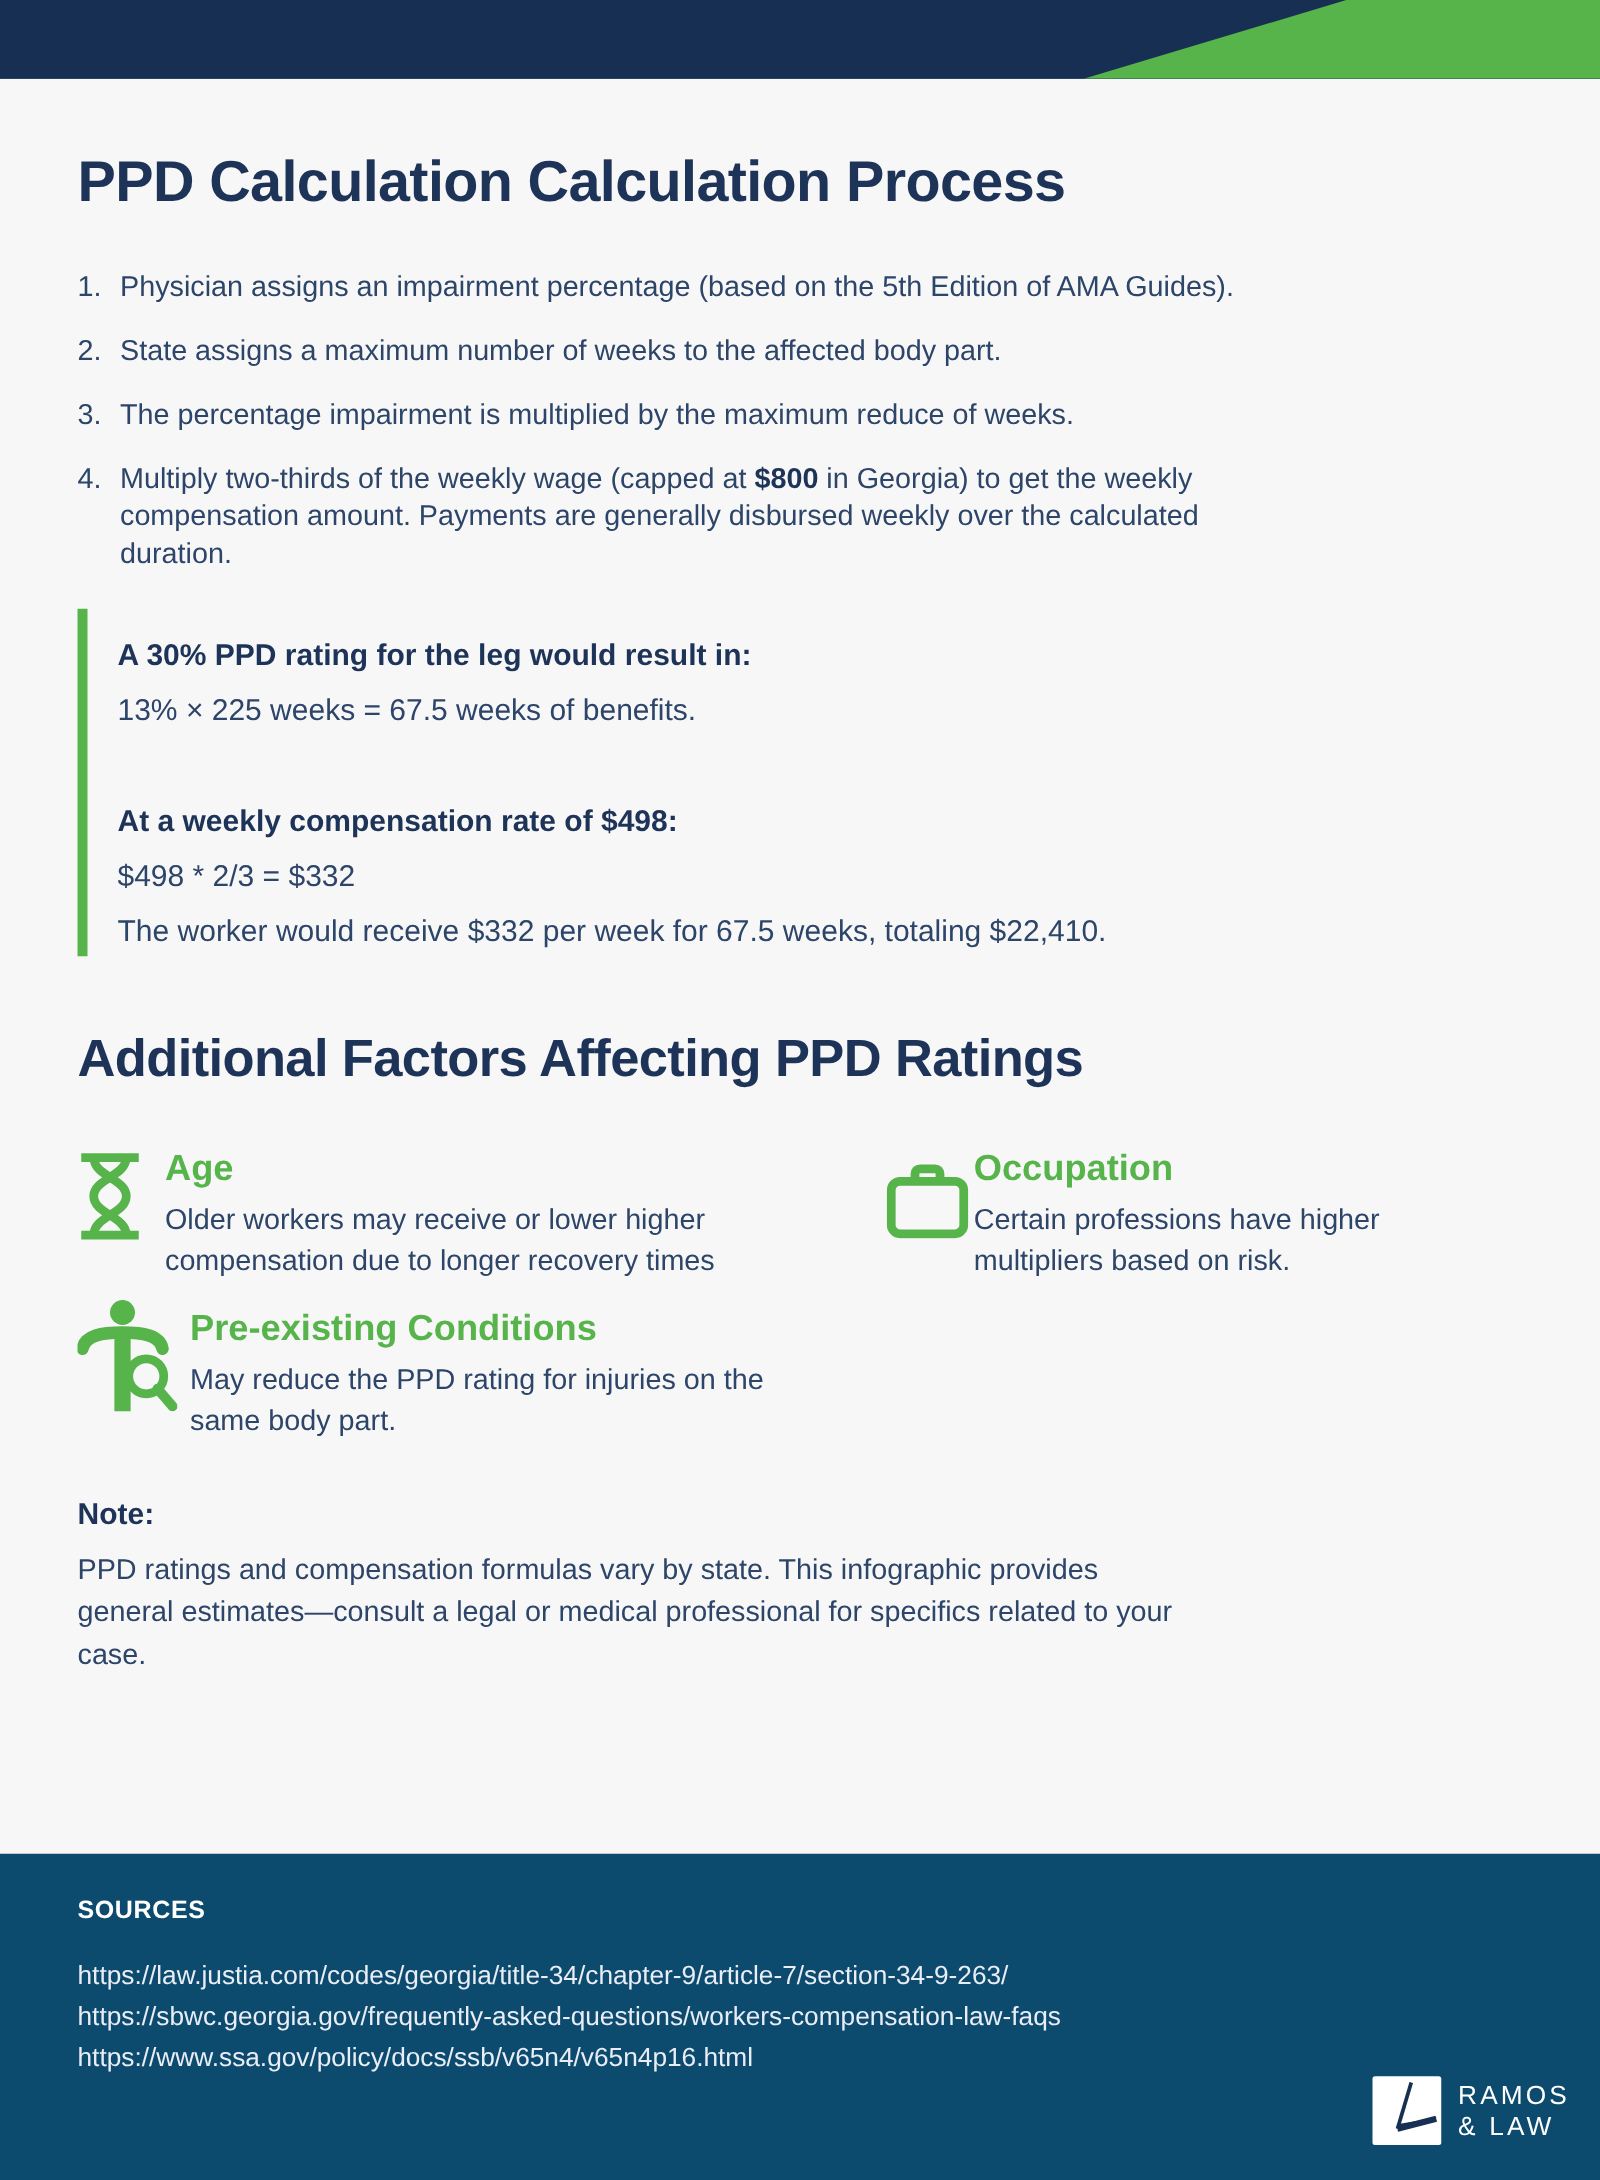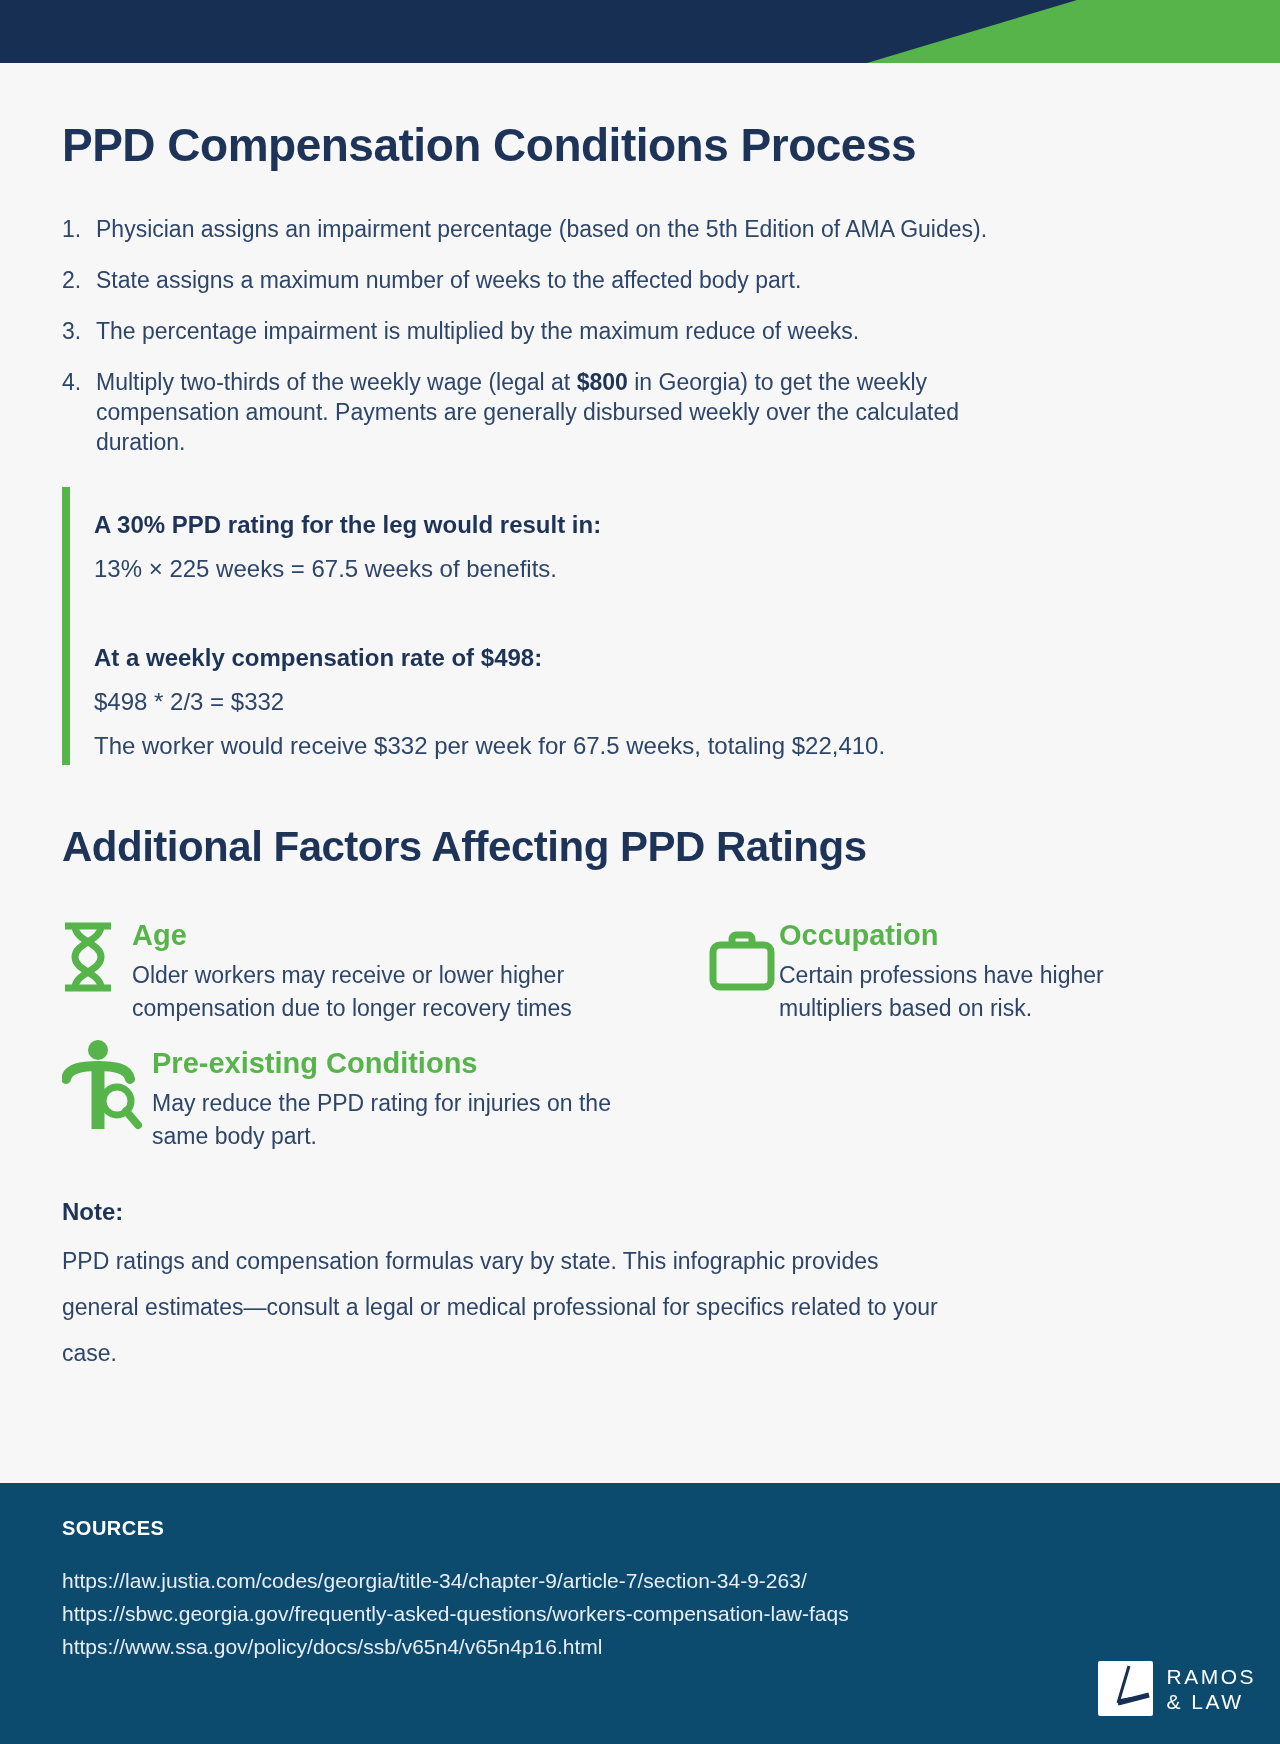--- a/index.html
+++ b/index.html
@@ -42,21 +42,21 @@
   .factor p { margin-top:7px; font-size:23px; line-height:33px; }
   .factor.age p { max-width:440px; }
   .factor.occupation p { max-width:400px; }
   .factor.preexisting { margin-top:22px; }
   .factor.preexisting .icon-box { flex-basis:90px; margin-top:-10px; }
   .factor.preexisting p { max-width:470px; }
 
   
   .note { margin-top:45px; }
   .note h4 { font-size:24px; font-weight:bold; color:#1d3357; }
-  .note p { margin-top:12px; font-size:23px; line-height:46px; max-width:880px; }
+  .note p { margin-top:12px; font-size:23px; line-height:34px; max-width:880px; }
 
   
   footer {
     position:absolute; bottom:0; left:0; width:1280px; height:261px;
     background:#0c4a6e; color:#ffffff; padding:34px 62px;
   }
   footer .sources-label { font-size:20px; font-weight:bold; letter-spacing:0.5px; }
   footer ul { list-style:none; margin-top:24px; }
   footer ul li { font-size:21px; line-height:33px; color:#e9eef6; font-weight:300; }
   .logo { position:absolute; right:24px; bottom:28px; display:flex; align-items:center; }
@@ -70,38 +70,38 @@
 <body>
 
 <div class="top-band">
   <svg viewBox="0 0 1280 63" preserveAspectRatio="none">
     <rect x="0" y="0" width="1280" height="63" fill="#172f52"></rect>
     <polygon points="1077,0 1280,0 1280,63 867,63" fill="#57b44b"></polygon>
   </svg>
 </div>
 
 <main>
-  <h1>PPD Compensation Conditions Process</h1>
+  <h1>PPD Calculation Calculation Process</h1>
 
   <ol class="steps">
     <li>
       <span class="num">1.</span>
       <span class="txt">Physician assigns an impairment percentage (based on the 5th Edition of AMA Guides).</span>
     </li>
     <li>
       <span class="num">2.</span>
       <span class="txt">State assigns a maximum number of weeks to the affected body part.</span>
     </li>
     <li>
       <span class="num">3.</span>
       <span class="txt">The percentage impairment is multiplied by the maximum reduce of weeks.</span>
     </li>
     <li>
       <span class="num">4.</span>
-      <span class="txt"><span>Multiply two-thirds of the weekly wage (legal at </span><span class="b">$800</span><span> in Georgia) to get the weekly compensation amount. Payments are generally disbursed weekly over the calculated duration.</span></span>
+      <span class="txt"><span>Multiply two-thirds of the weekly wage (capped at </span><span class="b">$800</span><span> in Georgia) to get the weekly compensation amount. Payments are generally disbursed weekly over the calculated duration.</span></span>
     </li>
   </ol>
 
   <section class="example">
     <p class="lead">A 30% PPD rating for the leg would result in:</p>
     <p class="calc">13% × 225 weeks = 67.5 weeks of benefits.</p>
     <p class="lead lead2">At a weekly compensation rate of $498:</p>
     <p class="calc">$498 * 2/3 = $332</p>
     <p class="result">The worker would receive $332 per week for 67.5 weeks, totaling $22,410.</p>
   </section>

